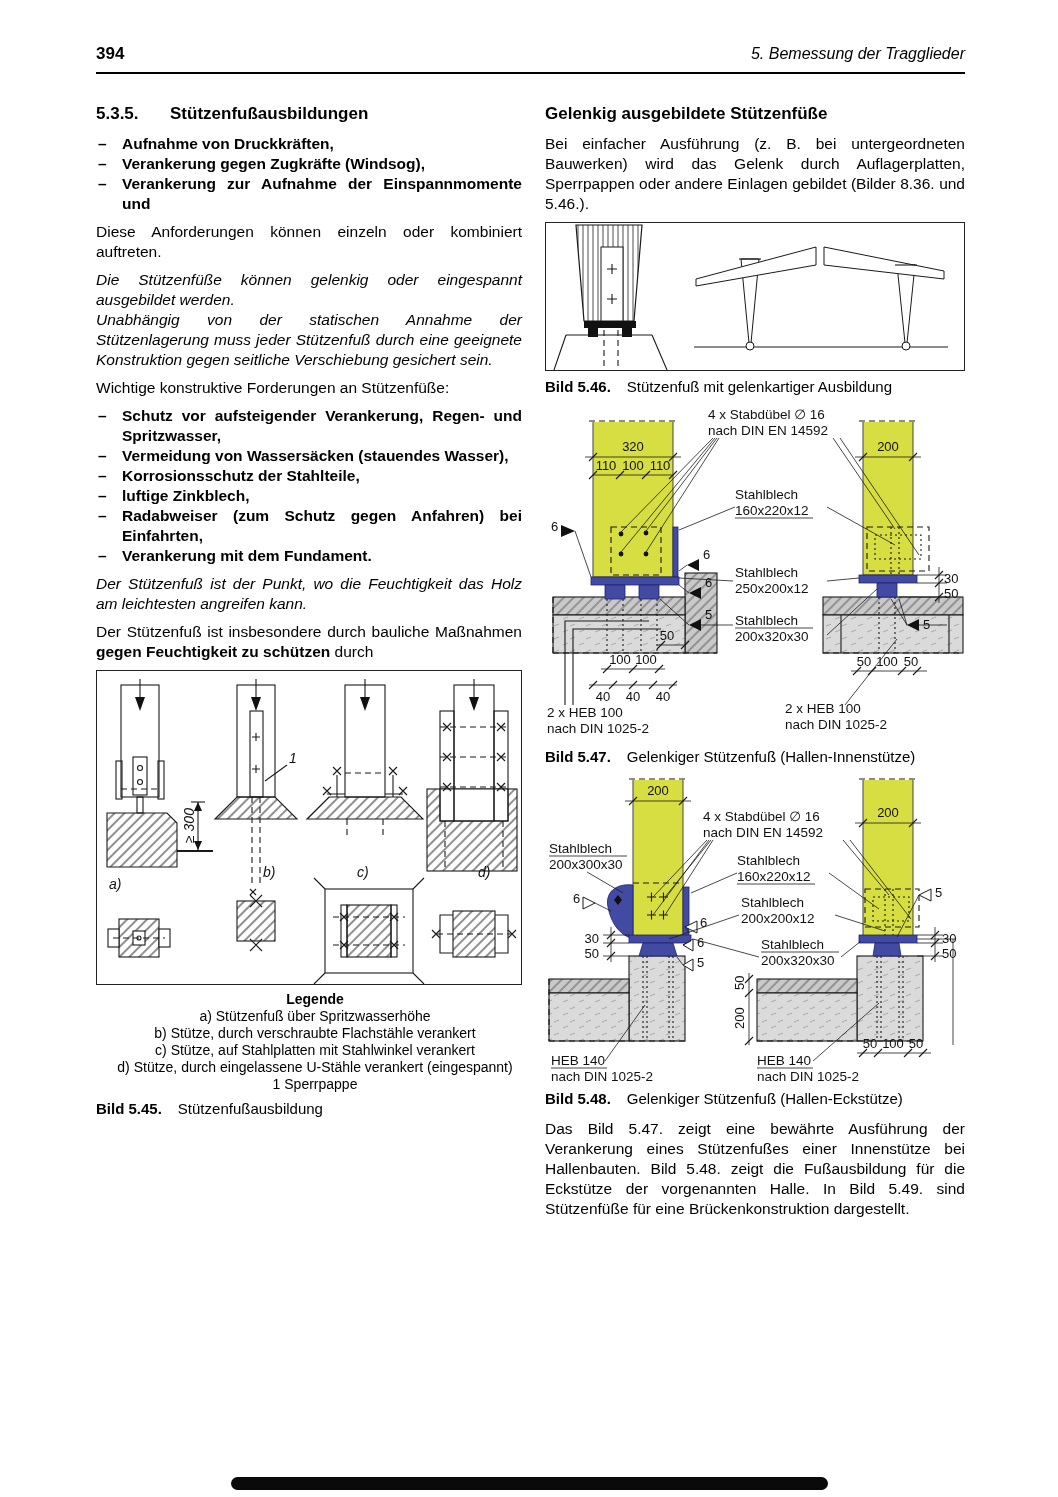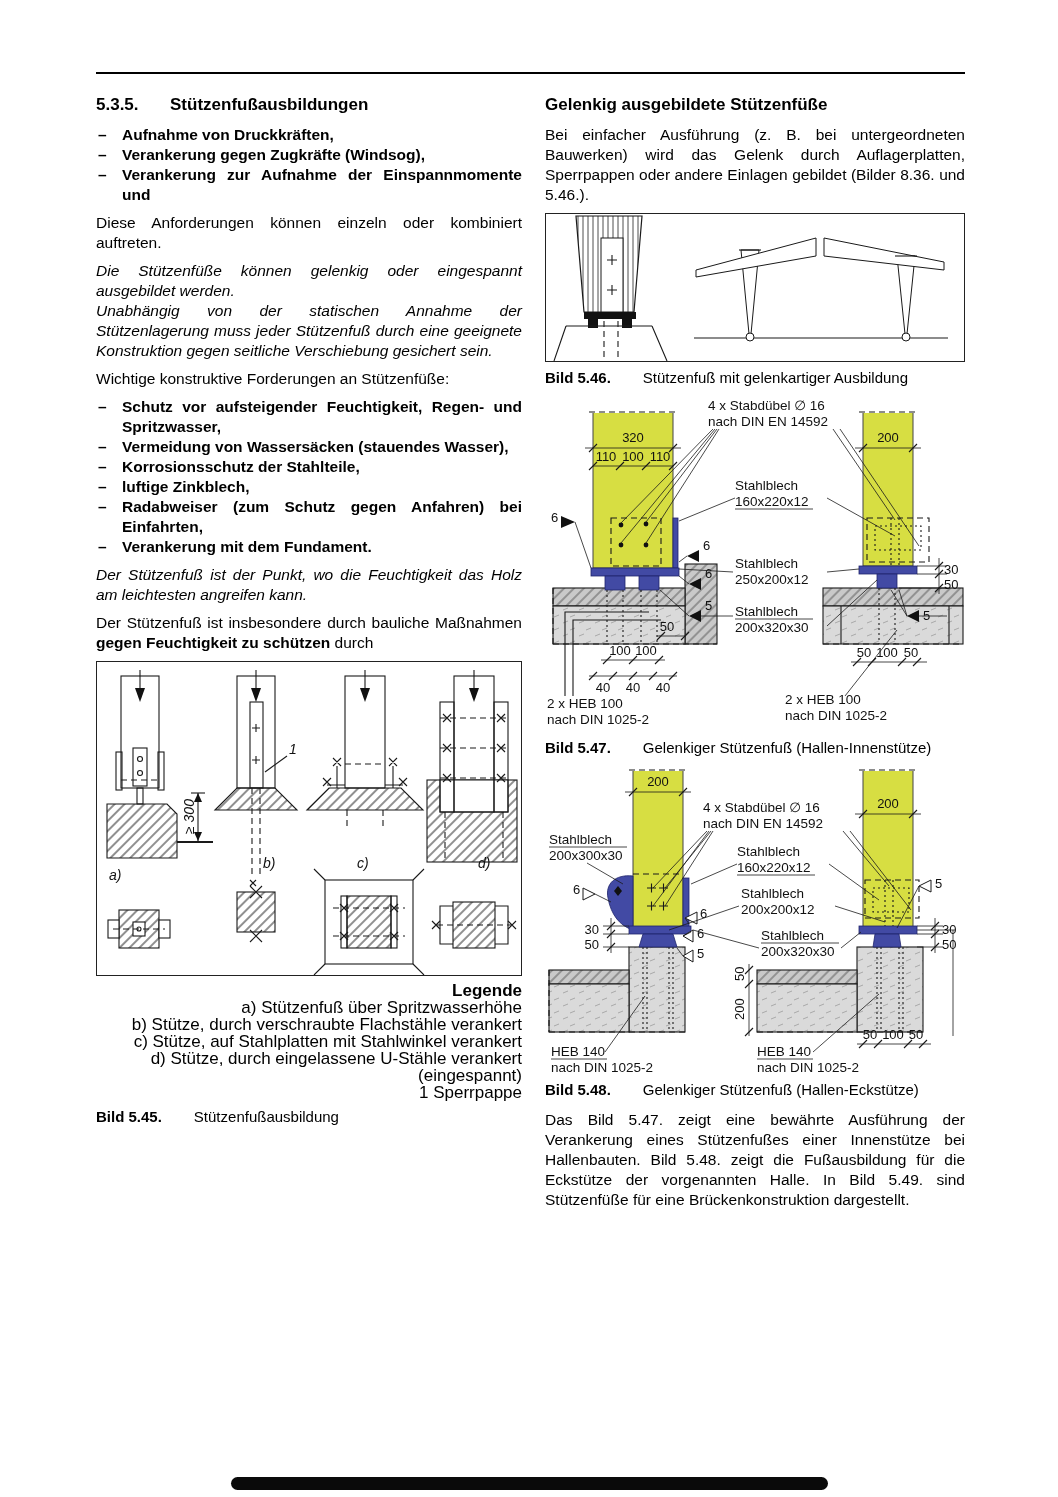--- a/index.html
+++ b/index.html
@@ -6,31 +6,31 @@
   .sheet{position:relative;width:1058px;height:1497px;background:#ffffff;
          font-family:"Liberation Sans",sans-serif;color:#000;overflow:hidden;}
   .hdr{position:absolute;top:44px;left:96px;width:869px;display:flex;
        justify-content:space-between;align-items:baseline;}
   .hdr .pgnum{font-weight:bold;font-size:17px;}
   .hdr .run{font-style:italic;font-size:16px;}
   .hdr-rule{position:absolute;top:72px;left:96px;width:869px;border-top:2px solid #000;}
   .col{position:absolute;top:95px;font-size:15.5px;line-height:20px;text-align:justify;}
   .col-l{left:96px;width:426px;}
   .col-r{left:545px;width:420px;}
-  h2{font-size:17px;line-height:20px;margin:0 0 10px 0;text-align:left;}
+  h2{font-size:17px;line-height:20px;margin:9px 0 10px 0;text-align:left;}
   .secnum{display:inline-block;width:74px;}
   p{margin:0 0 8px 0;}
   .it{font-style:italic;}
   .dl{margin:0 0 8px 0;padding:0;list-style:none;font-weight:bold;}
   .dl li{position:relative;padding-left:26px;text-align:justify;}
   .dl li::before{content:"–";position:absolute;left:2px;}
   .figbox{border:1.5px solid #222;margin:2px 0 4px 0;background:#fff;}
   .caption{font-size:15px;margin:6px 0 10px 0;text-align:left;}
-  .caption b{margin-right:32px;}
-  .legend{font-size:17px;line-height:17px;text-align:right;margin:6px 0 2px 12px;}
+  .caption b{margin-right:16px;}
+  .legend{font-size:14px;line-height:17px;text-align:center;margin:6px 0 2px 12px;}
   .legend .lt{font-weight:bold;}
   svg{display:block;}
   svg text{font-family:"Liberation Sans",sans-serif;fill:#111;}
   .t13{font-size:13px;} .t14{font-size:13.5px;} .ti{font-style:italic;font-size:14px;}
   .ln{stroke:#1a1a1a;stroke-width:1.1;fill:none;}
   .ln2{stroke:#1a1a1a;stroke-width:1.8;fill:none;}
   .thin{stroke:#1a1a1a;stroke-width:0.8;fill:none;}
   .dash{stroke-dasharray:6 4;}
   .dot{stroke-dasharray:2 3;}
   .yellow{fill:#d7de42;stroke:#444;stroke-width:1;}
@@ -62,37 +62,41 @@
       <path d="M2,4 l5,-2 M9,11 l5,-2" stroke="#a9a9a9" stroke-width="1" fill="none"></path>
     </pattern>
     <pattern id="vlines" patternUnits="userSpaceOnUse" width="5" height="6">
       <line x1="2" y1="0" x2="2" y2="6" stroke="#3a3a3a" stroke-width="0.9"></line>
     </pattern>
   </defs>
 </svg>
 
 <div class="sheet">
 
+  <div class="hdr">
+    <span class="pgnum">394</span>
+    <span class="run">5. Bemessung der Tragglieder</span>
+  </div>
   <div class="hdr-rule"></div>
 
   <div class="col col-l">
     <h2>
       <span class="secnum">5.3.5.</span><span>Stützenfußausbildungen</span>
     </h2>
     <ul class="dl">
       <li>Aufnahme von Druckkräften,</li>
       <li>Verankerung gegen Zugkräfte (Windsog),</li>
       <li>Verankerung zur Aufnahme der Einspannmomente und</li>
     </ul>
     <p>Diese Anforderungen können einzeln oder kombiniert auftreten.</p>
     <p class="it" style="margin-bottom:0">Die Stützenfüße können gelenkig oder eingespannt ausgebildet werden.</p>
     <p class="it">Unabhängig von der statischen Annahme der Stützenlagerung muss jeder Stützenfuß durch eine geeignete Konstruktion gegen seitliche Verschiebung gesichert sein.</p>
     <p>Wichtige konstruktive Forderungen an Stützenfüße:</p>
     <ul class="dl">
-      <li>Schutz vor aufsteigender Feuchtigkeit, Regen- und Spritzwasser,</li>
+      <li>Schutz vor aufsteigender Verankerung, Regen- und Spritzwasser,</li>
       <li>Vermeidung von Wassersäcken (stauendes Wasser),</li>
       <li>Korrosionsschutz der Stahlteile,</li>
       <li>luftige Zinkblech,</li>
       <li>Radabweiser (zum Schutz gegen Anfahren) bei Einfahrten,</li>
       <li>Verankerung mit dem Fundament.</li>
     </ul>
     <p class="it">Der Stützenfuß ist der Punkt, wo die Feuchtigkeit das Holz am leichtesten angreifen kann.</p>
     <p><span>Der Stützenfuß ist insbesondere durch bauliche Maßnahmen </span><b>gegen Feuchtigkeit zu schützen</b><span> durch</span></p>
 
     <div class="figbox">

